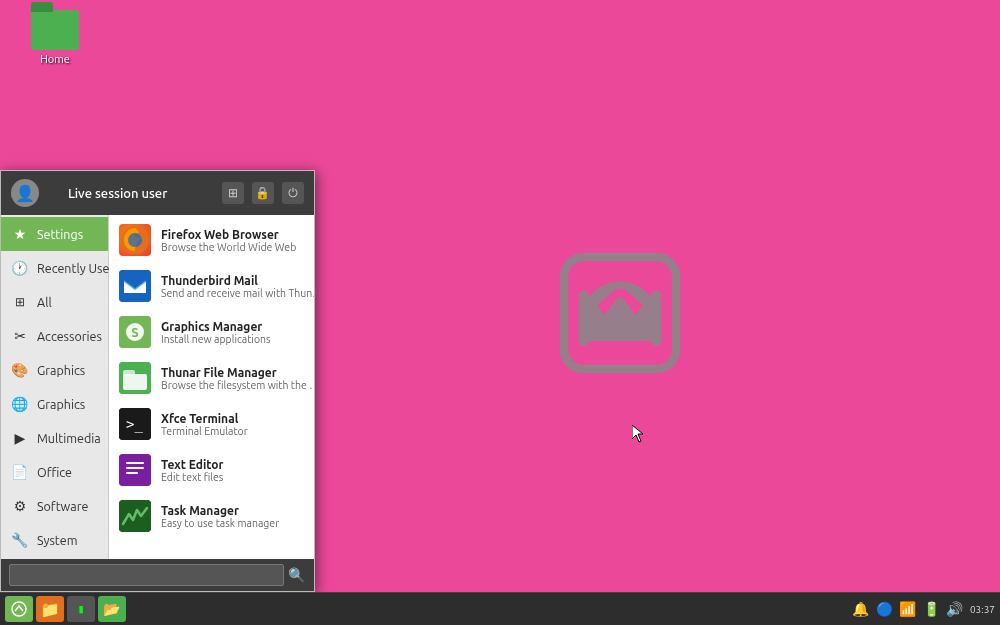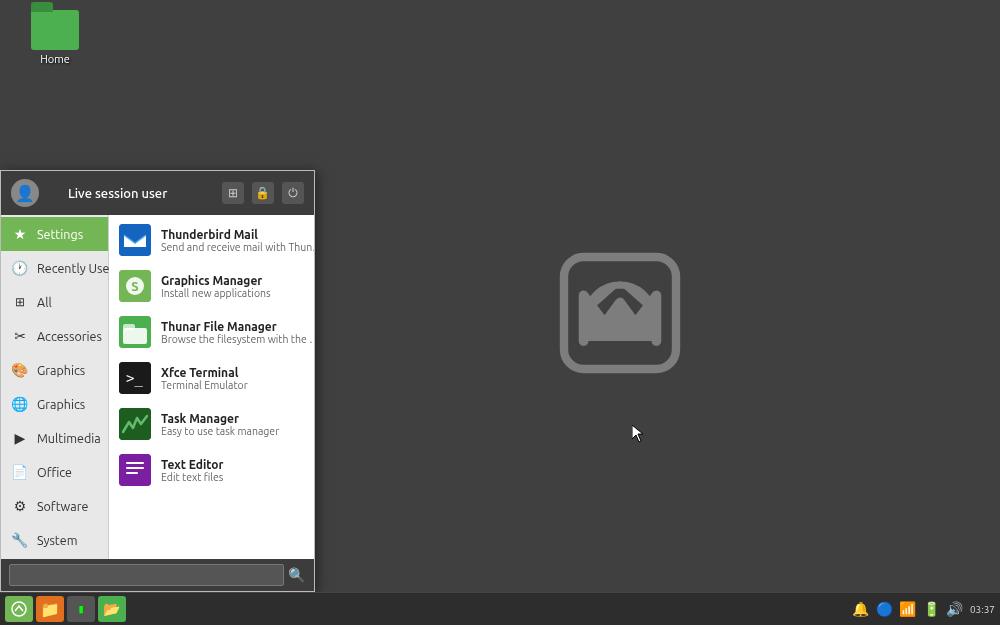--- a/index.html
+++ b/index.html
@@ -10,21 +10,21 @@
       overflow: hidden;
       font-family: 'Ubuntu', 'Noto Sans', sans-serif;
       position: relative;
       user-select: none;
     }
 
     
     .desktop {
       width: 100%;
       height: 100%;
-      background: #404040;
+      background: #ec4899;
       position: relative;
     }
 
     
     .mint-logo {
       position: absolute;
       top: 50%;
       left: 62%;
       transform: translate(-50%, -50%);
       width: 140px;
@@ -405,20 +405,34 @@
           <span>Software</span>
         </div>
         <div class="sidebar-item">
           <div class="sidebar-icon">🔧</div>
           <span>System</span>
         </div>
       </div>
 
       <div class="menu-content">
 
+        <div class="menu-app-item">
+          <div class="app-icon firefox-icon" style="font-size:20px; display:flex; align-items:center; justify-content:center;">
+
+            <svg width="32" height="32" viewBox="0 0 32 32">
+              <circle cx="16" cy="16" r="14" fill="#e07020"></circle>
+              <path d="M16 4 C10 4, 5 9, 5 16 C5 22, 9.5 27, 16 27 C16 20, 20 17, 22 13 C19 14, 15 13, 14 10 C16 11, 19 10, 20 8 C18 6, 17 4, 16 4Z" fill="#ff9800"></path>
+              <circle cx="16" cy="16" r="7" fill="#1565c0" opacity="0.7"></circle>
+            </svg>
+          </div>
+          <div class="app-text">
+            <span class="app-name">Firefox Web Browser</span>
+            <span class="app-desc">Browse the World Wide Web</span>
+          </div>
+        </div>
 
         <div class="menu-app-item">
           <div class="app-icon thunderbird-icon">
             <svg width="32" height="32" viewBox="0 0 32 32">
               <rect width="32" height="32" rx="4" fill="#1565c0"></rect>
               <path d="M5 11 L16 19 L27 11 L27 23 L5 23Z" fill="white"></path>
               <path d="M5 11 L16 19 L27 11" fill="none" stroke="#42a5f5" stroke-width="1.5"></path>
             </svg>
           </div>
           <div class="app-text">
@@ -458,48 +472,48 @@
         <div class="menu-app-item">
           <div class="app-icon terminal-icon">
             <svg width="32" height="32" viewBox="0 0 32 32">
               <rect width="32" height="32" rx="4" fill="#1a1a1a"></rect>
               <text x="7" y="21" font-size="14" fill="#fff" font-family="monospace">&gt;_</text>
             </svg>
           </div>
           <div class="app-text">
             <span class="app-name">Xfce Terminal</span>
             <span class="app-desc">Terminal Emulator</span>
-          </div>
-        </div>
-
-        <div class="menu-app-item">
-          <div class="app-icon taskmgr-icon">
-            <svg width="32" height="32" viewBox="0 0 32 32">
-              <rect width="32" height="32" rx="4" fill="#1b5e20"></rect>
-              <polyline points="4,24 10,14 14,20 18,10 22,16 28,8" fill="none" stroke="#66bb6a" stroke-width="2.5" stroke-linecap="round" stroke-linejoin="round"></polyline>
-            </svg>
-          </div>
-          <div class="app-text">
-            <span class="app-name">Task Manager</span>
-            <span class="app-desc">Easy to use task manager</span>
           </div>
         </div>
 
         <div class="menu-app-item">
           <div class="app-icon texteditor-icon">
             <svg width="32" height="32" viewBox="0 0 32 32">
               <rect width="32" height="32" rx="4" fill="#7b1fa2"></rect>
               <rect x="7" y="8" width="18" height="2" rx="1" fill="white"></rect>
               <rect x="7" y="13" width="18" height="2" rx="1" fill="white"></rect>
               <rect x="7" y="18" width="12" height="2" rx="1" fill="white"></rect>
             </svg>
           </div>
           <div class="app-text">
             <span class="app-name">Text Editor</span>
             <span class="app-desc">Edit text files</span>
+          </div>
+        </div>
+
+        <div class="menu-app-item">
+          <div class="app-icon taskmgr-icon">
+            <svg width="32" height="32" viewBox="0 0 32 32">
+              <rect width="32" height="32" rx="4" fill="#1b5e20"></rect>
+              <polyline points="4,24 10,14 14,20 18,10 22,16 28,8" fill="none" stroke="#66bb6a" stroke-width="2.5" stroke-linecap="round" stroke-linejoin="round"></polyline>
+            </svg>
+          </div>
+          <div class="app-text">
+            <span class="app-name">Task Manager</span>
+            <span class="app-desc">Easy to use task manager</span>
           </div>
         </div>
 
       </div>
     </div>
 
     <div class="menu-search">
       <input class="search-input" type="text" placeholder="" style="">
       <span class="search-icon">🔍</span>
     </div>

